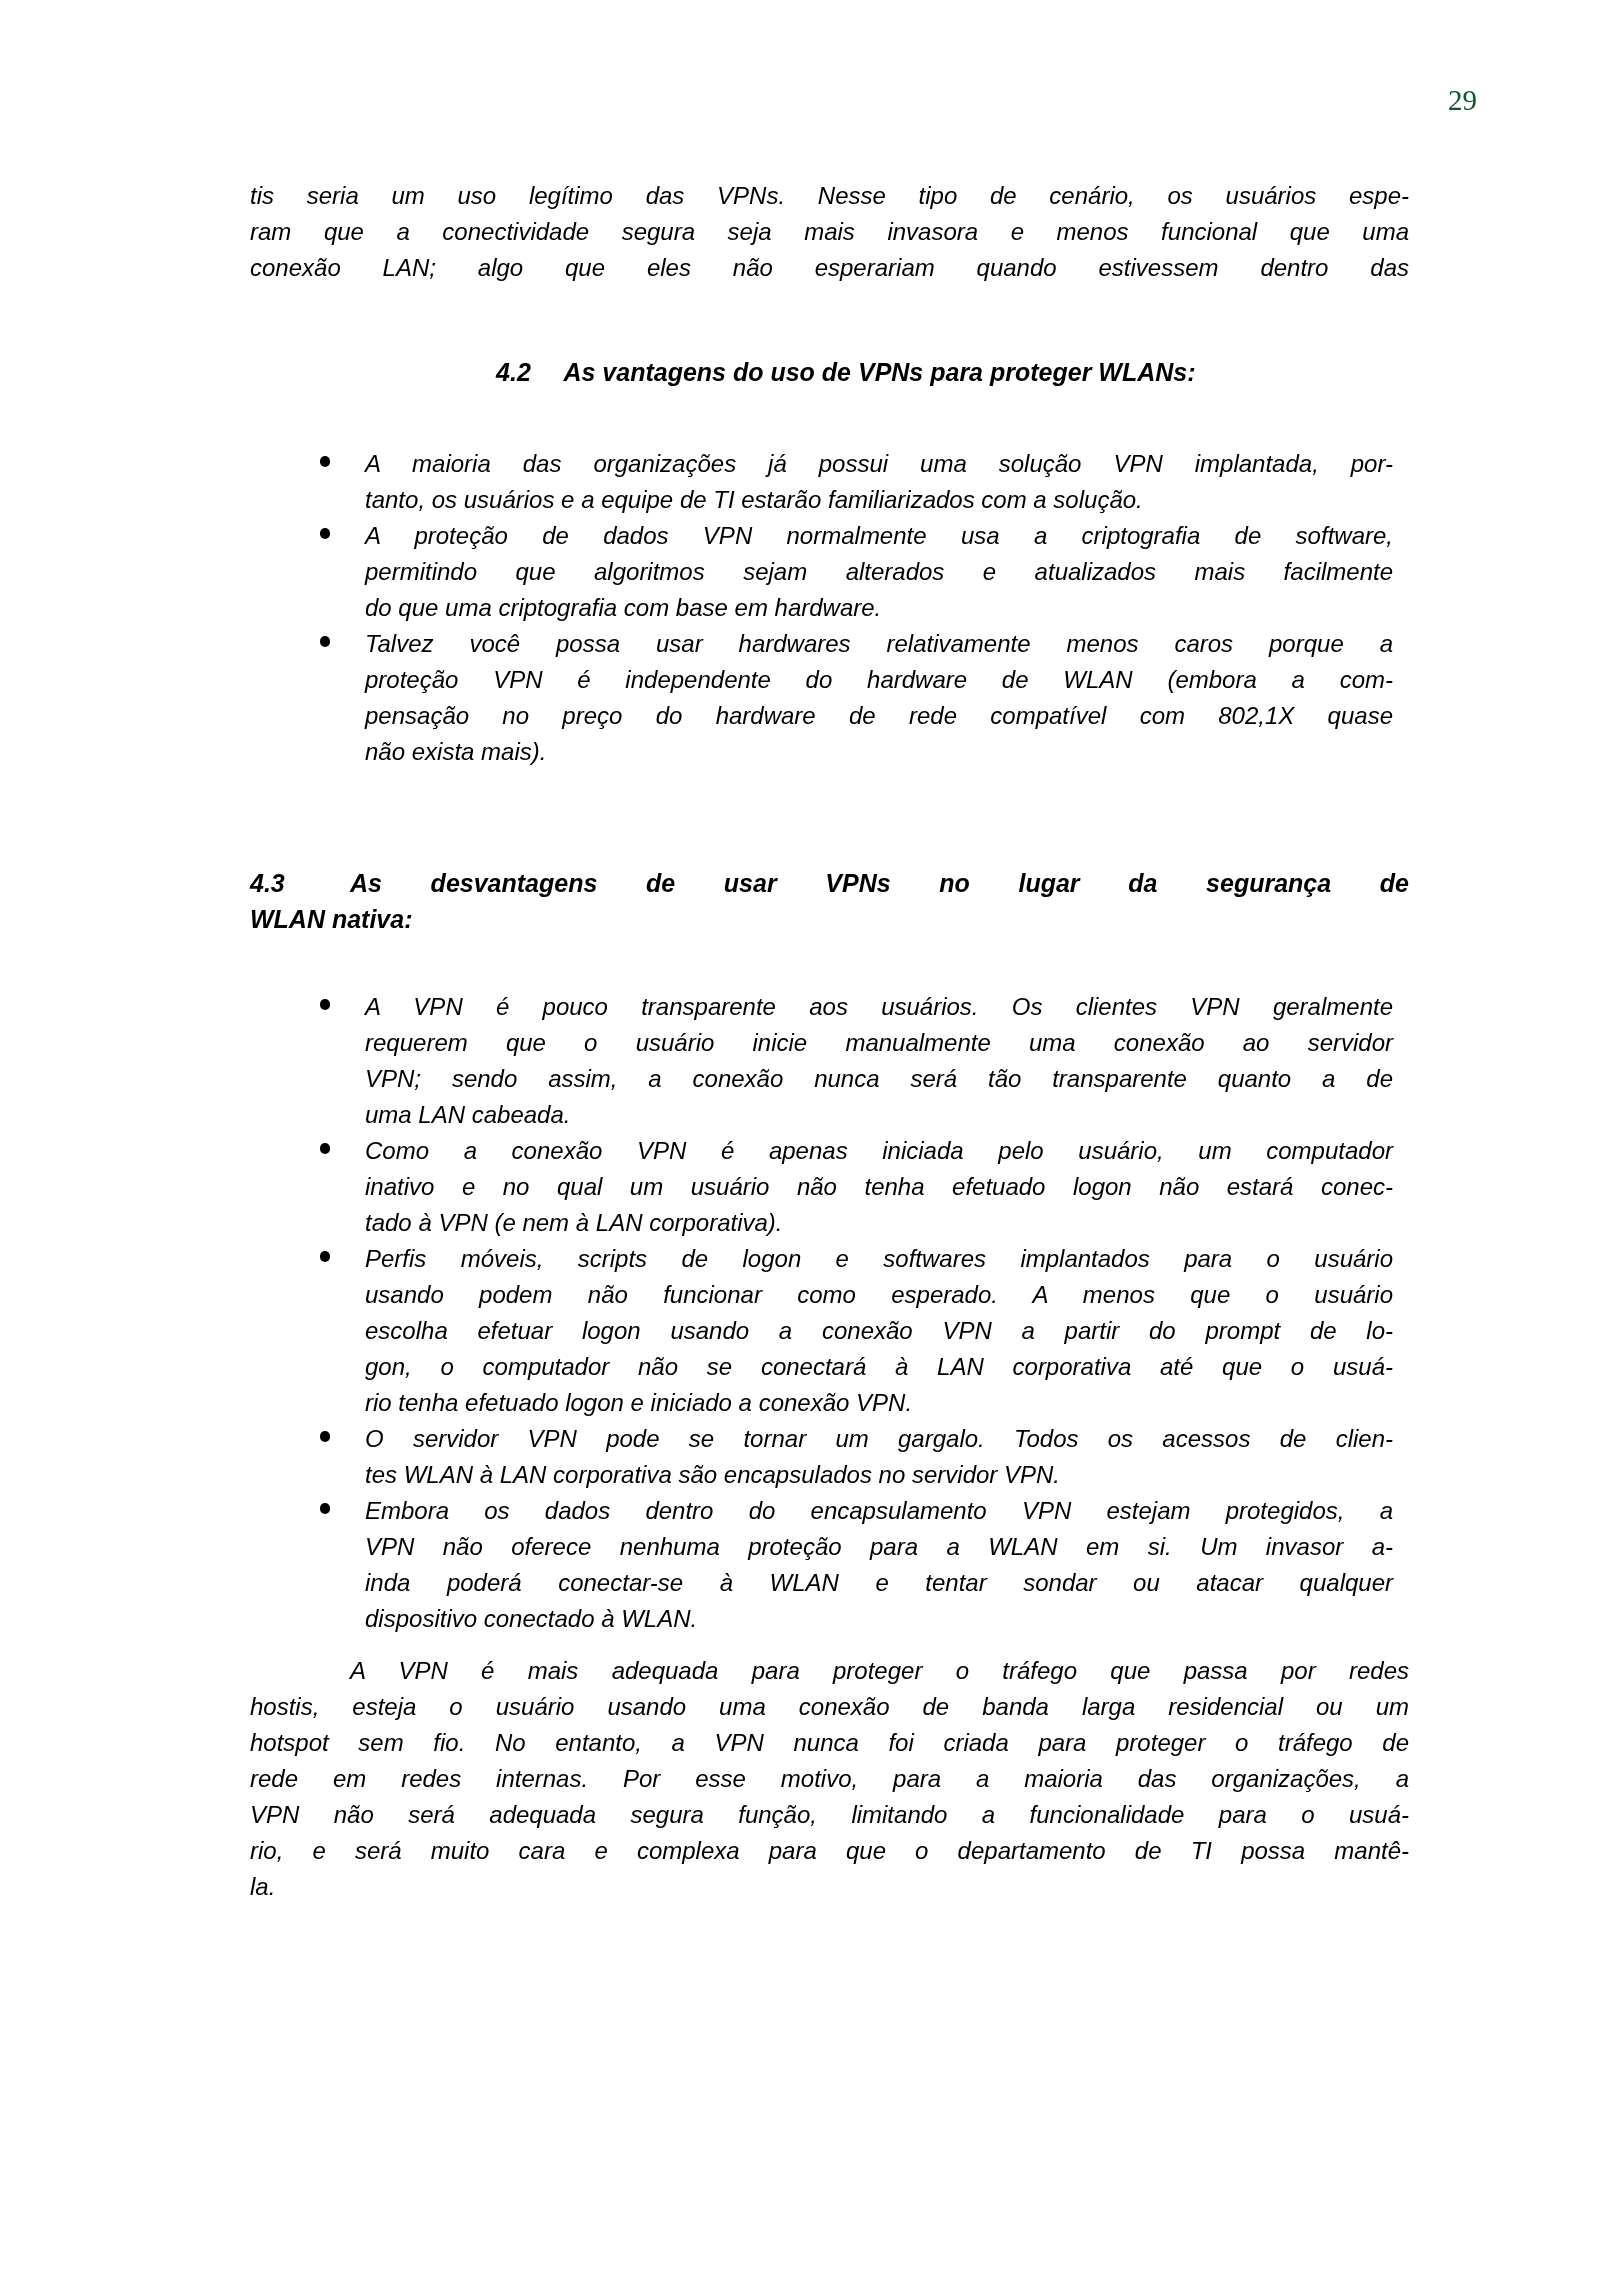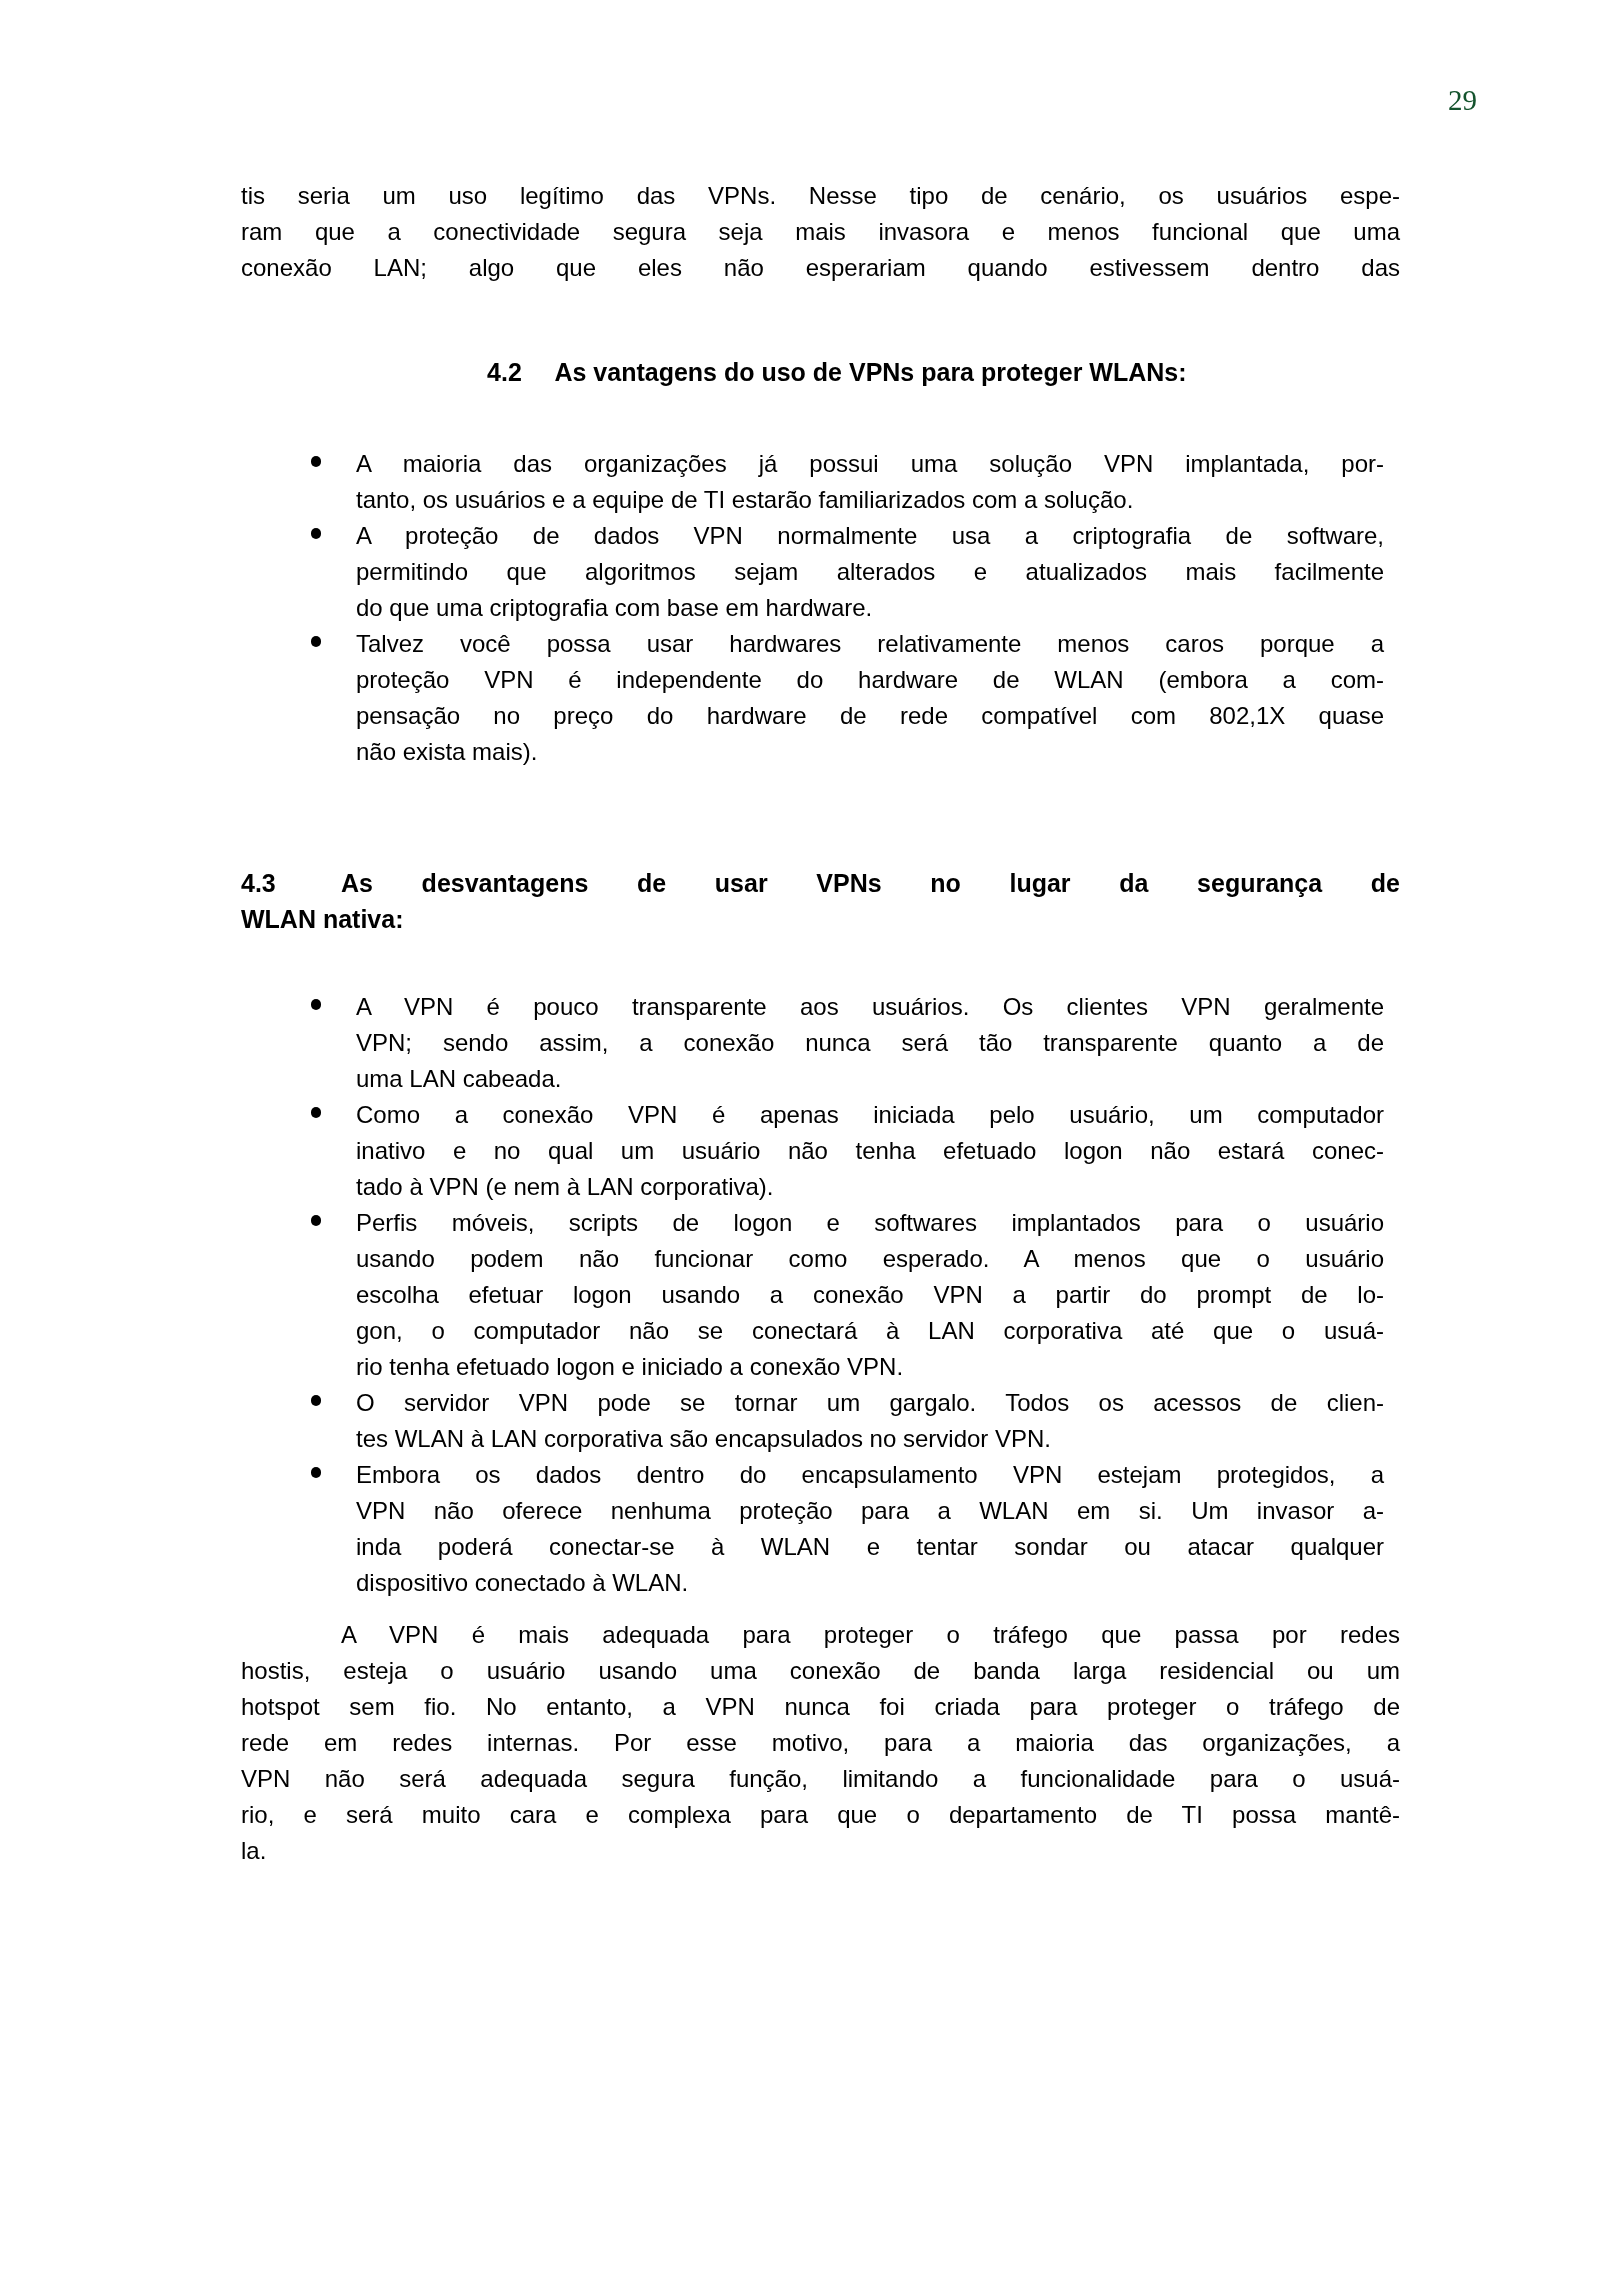--- a/index.html
+++ b/index.html
@@ -28,23 +28,24 @@
     font-family: "Liberation Serif", serif;
     font-size: 29px;
     line-height: 1;
     color: #14532d;
     letter-spacing: 0px;
   }
 
   
   .content {
     position: absolute;
-    left: 241px;
+    left: 250px;
     top: 178px;
     width: 1159px;
+    font-style: italic;
   }
 
   
   .para {
     font-size: 24px;
     line-height: 36px;
     text-align: justify;
     margin: 0;
   }
 
@@ -191,20 +192,21 @@
       <span class="hline">WLAN nativa:</span>
     </h2>
 
     <div class="gap-list2"></div>
 
     <ul class="bullets">
 
       <li class="bullet">
         <span class="dot"></span>
         <span class="ln">A VPN é pouco transparente aos usuários. Os clientes VPN geralmente</span>
+        <span class="ln">requerem que o usuário inicie manualmente uma conexão ao servidor</span>
         <span class="ln">VPN; sendo assim, a conexão nunca será tão transparente quanto a de</span>
         <span class="ln last">uma LAN cabeada.</span>
       </li>
 
       <li class="bullet">
         <span class="dot"></span>
         <span class="ln">Como a conexão VPN é apenas iniciada pelo usuário, um computador</span>
         <span class="ln">inativo e no qual um usuário não tenha efetuado logon não estará conec-</span>
         <span class="ln last">tado à VPN (e nem à LAN corporativa).</span>
       </li>

